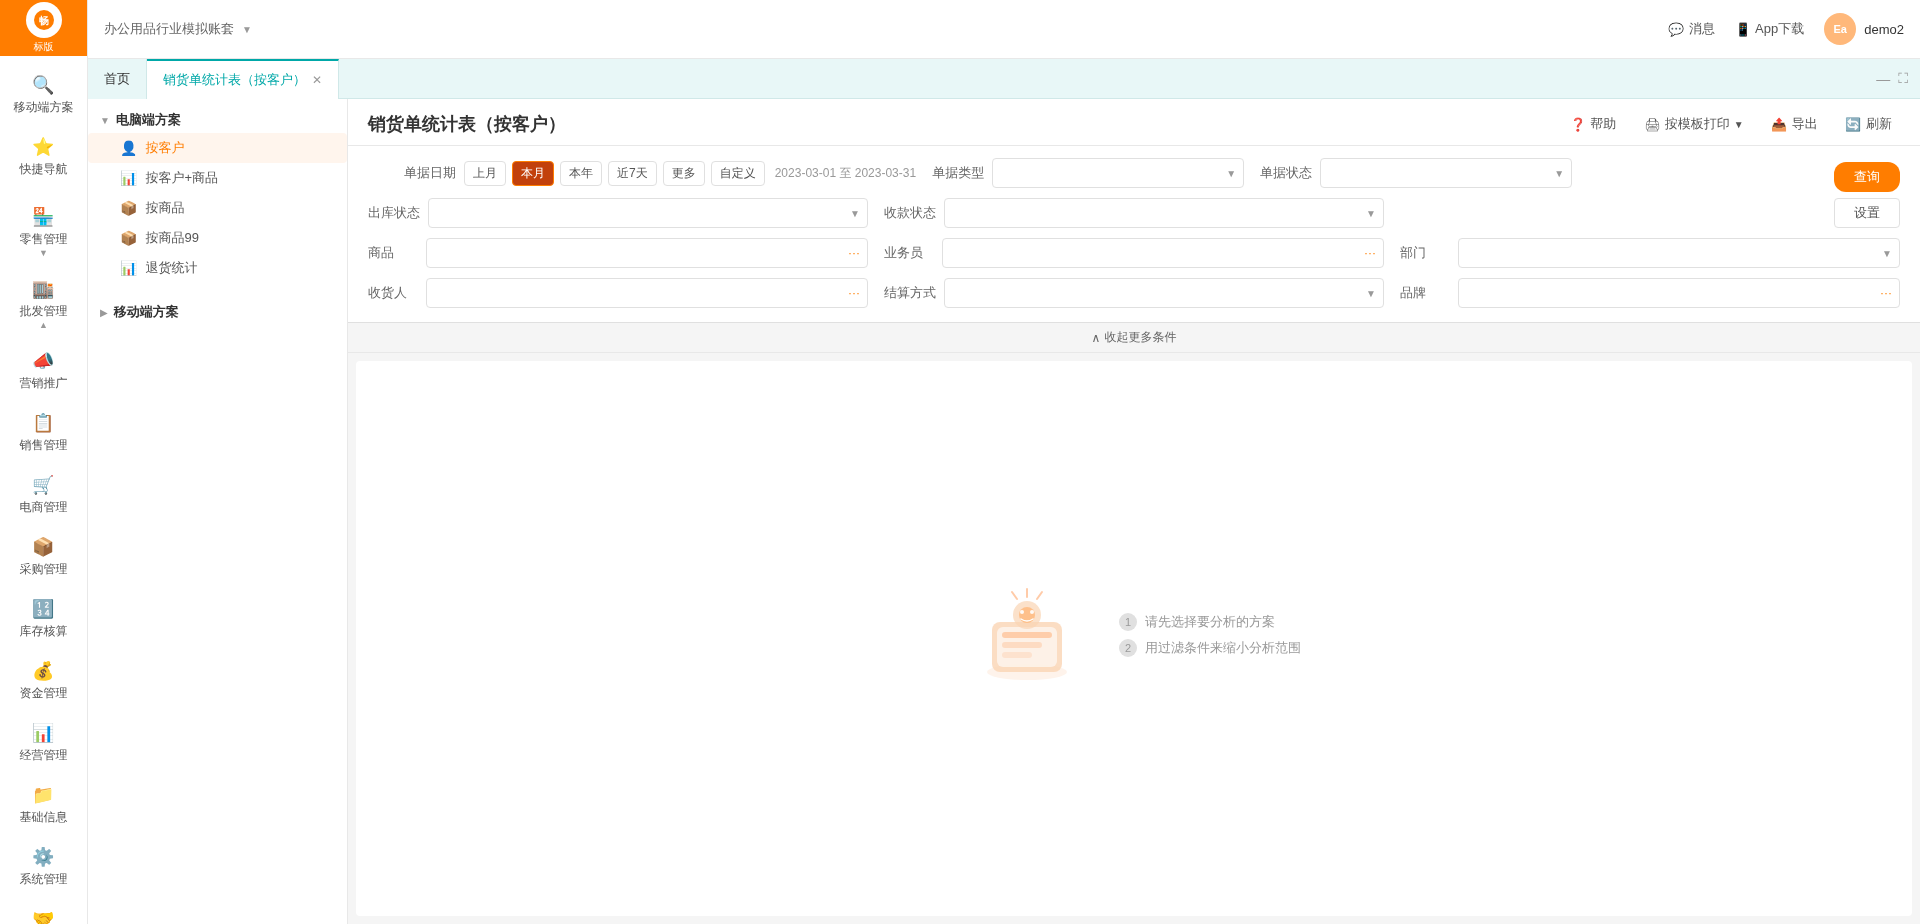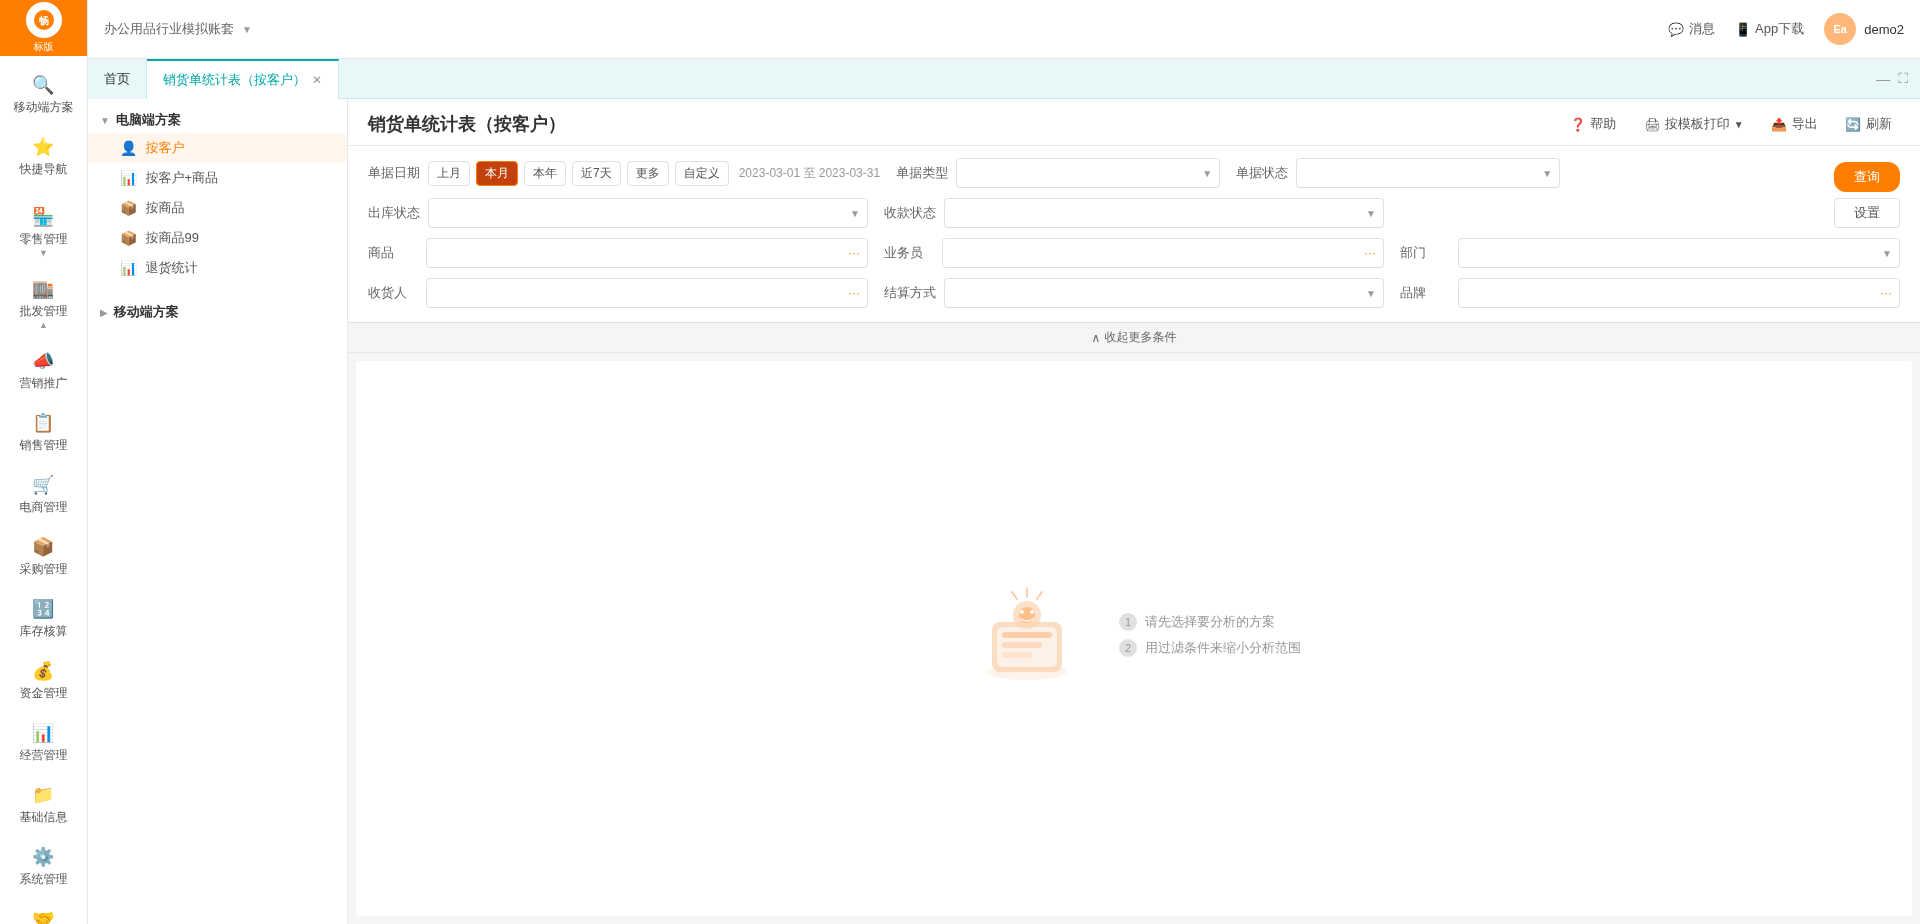--- a/index.html
+++ b/index.html
@@ -256,21 +256,21 @@
           </div>
           <div class="report-action-btn">
             <span>🔄</span>
             <span>刷新</span>
           </div>
         </div>
       </div>
 
       <div class="top-filter-wrapper">
 
-        <div class="filter-row-grid" style="grid-template-columns: auto 1fr 1fr 1fr;">
+        <div class="filter-row-grid" style="grid-template-columns: auto 1fr 1fr 1fr; margin-left: 36px;">
           <div class="filter-cell">
             <span class="filter-cell-label">单据日期</span>
             <div class="filter-date-group">
               <button class="date-btn">上月</button>
               <button class="date-btn active">本月</button>
               <button class="date-btn">本年</button>
               <button class="date-btn">近7天</button>
               <button class="date-btn">更多</button>
               <button class="date-btn">自定义</button>
               <span class="date-range">2023-03-01 至 2023-03-31</span>

